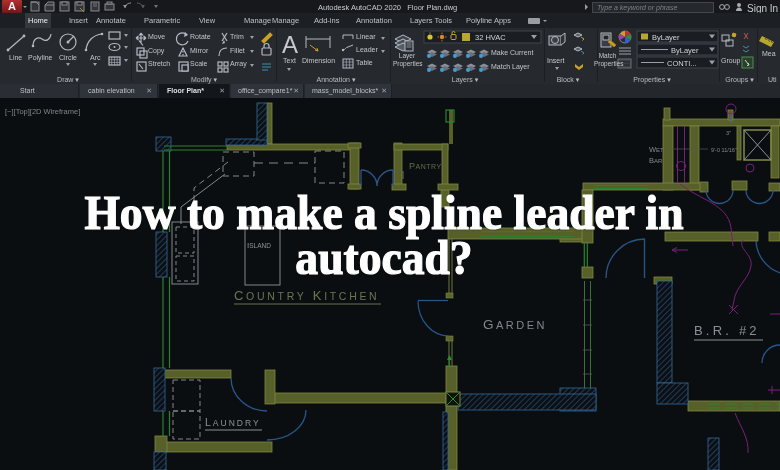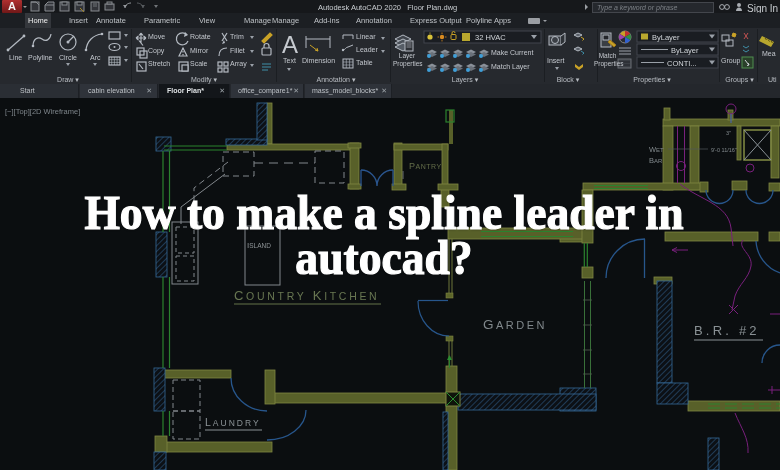--- a/index.html
+++ b/index.html
@@ -71,21 +71,21 @@
   <div id="tabrow" class="abs">
     <div class="rtab active" style="left:25px;">Home</div>
     <div class="rtab" style="left:69px;">Insert</div>
     <div class="rtab" style="left:96px;">Annotate</div>
     <div class="rtab" style="left:144px;">Parametric</div>
     <div class="rtab" style="left:199px;">View</div>
     <div class="rtab" style="left:244px;">Manage</div>
     <div class="rtab" style="left:272px;">Manage</div>
     <div class="rtab" style="left:314px;">Add-ins</div>
     <div class="rtab" style="left:356px;">Annotation</div>
-    <div class="rtab" style="left:410px;">Express Output</div>
+    <div class="rtab" style="left:410px;">Layers Tools</div>
     <div class="rtab" style="left:466px;">Polyline Apps</div>
     <div class="abs" style="left:528px;top:5px;width:12px;height:6px;background:#9a9ea3;border-radius:1px;"></div>
     <div class="abs" style="left:543px;top:7px;width:0;height:0;border:2px solid transparent;border-top-color:#9a9ea3;"></div>
   </div>
 
   <div id="ribbon" class="abs"></div>
   <div class="sep" style="left:131px"></div>
     <div class="sep" style="left:276px"></div>
   <div class="sep" style="left:390px"></div>
     <div class="sep" style="left:544px"></div>

